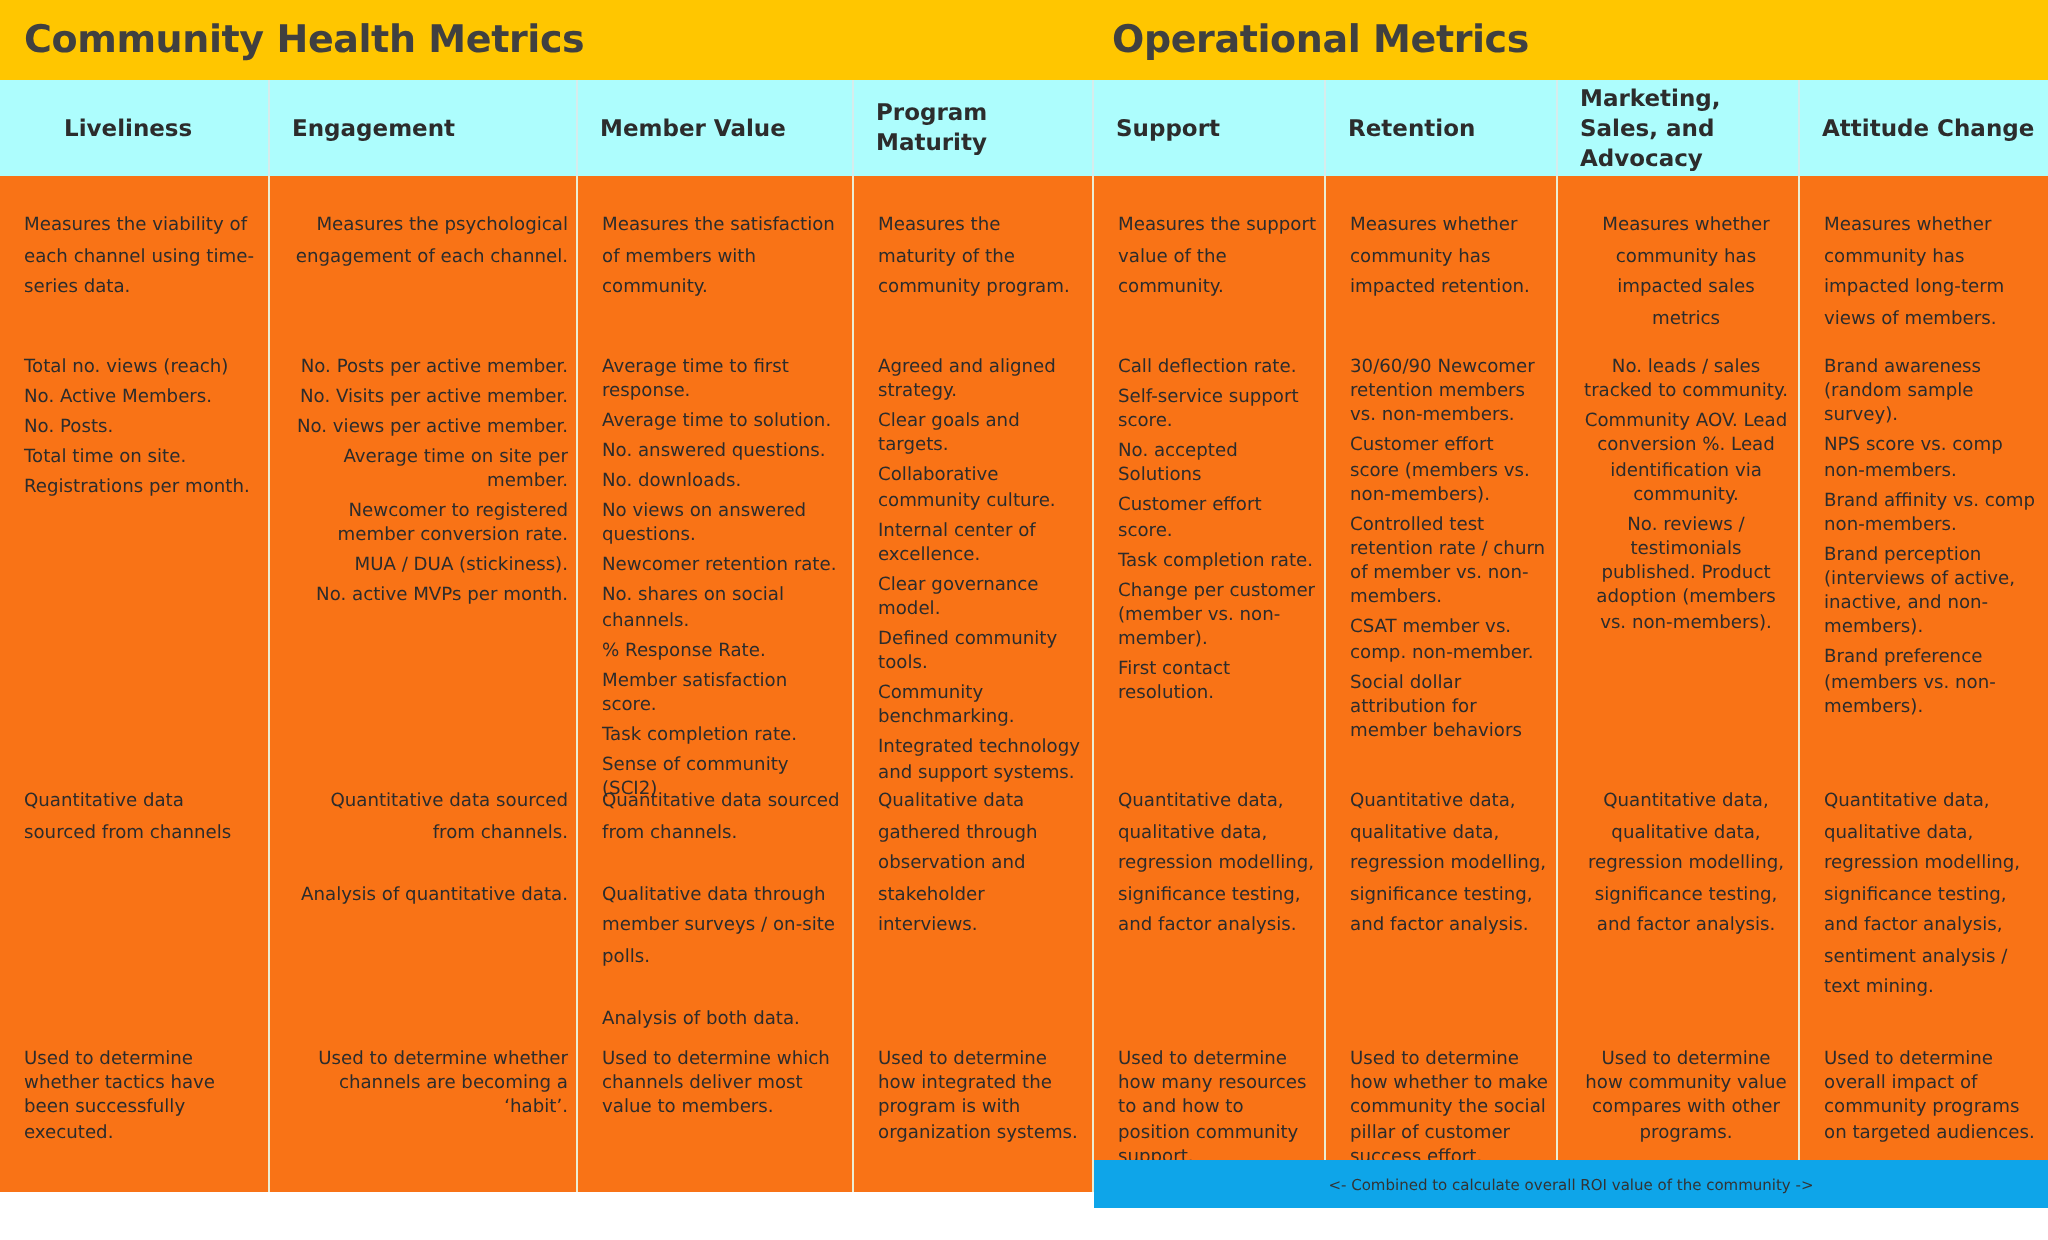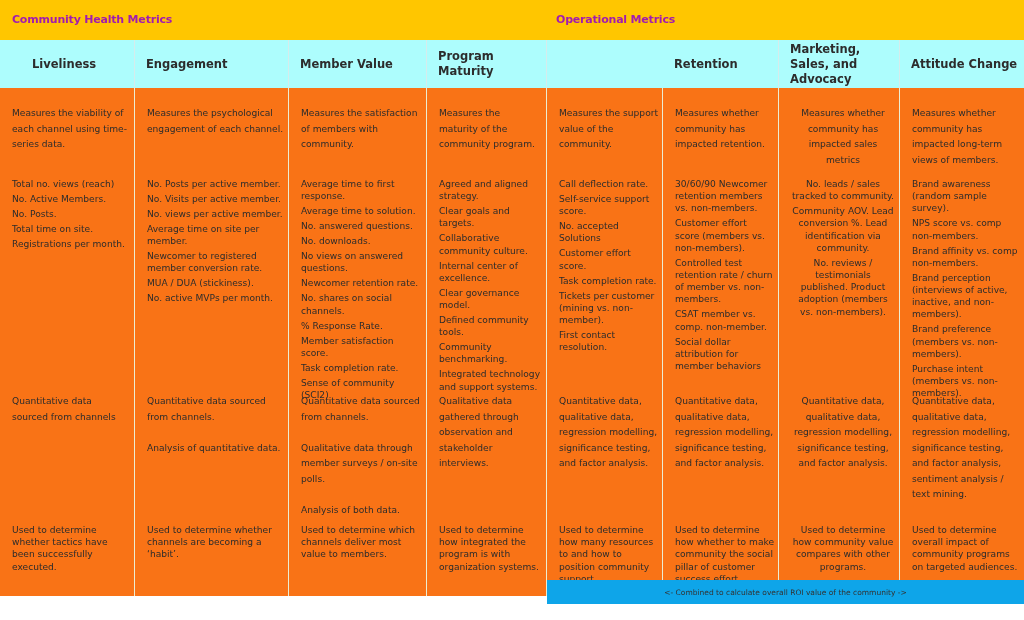--- a/index.html
+++ b/index.html
@@ -1,20 +1,20 @@
 <!DOCTYPE html>
 <html><head>
 <meta charset="utf-8">
 <style>
   * { box-sizing: border-box; margin: 0; padding: 0; }
   html, body { width: 1024px; height: 620px; overflow: hidden; background: #ffffff; }
   body { font-family: "DejaVu Sans", "Liberation Sans", sans-serif; color: #333; position: relative; }
 
   .top-band { position: absolute; left: 0; top: 0; width: 1024px; height: 40px; background: #ffc600; }
-  .group-title { position: absolute; top: 0; height: 40px; line-height: 40px; font-size: 11px; font-weight: bold; color: #a21caf; letter-spacing: -0.2px; }
+  .group-title { position: absolute; top: 0; height: 40px; line-height: 40px; font-size: 19px; font-weight: bold; color: #404040; letter-spacing: -0.2px; }
 
   .header-row { position: absolute; left: 0; top: 40px; width: 1024px; height: 48px; background: #adfdfd; }
   .col-head { position: absolute; top: 0; height: 48px; display: flex; align-items: center; padding-left: 11px; font-size: 11.5px; font-weight: bold; color: #2c2c2c; line-height: 15px; border-right: 1px solid #d6ecec; }
 
   .body-area { position: absolute; left: 0; top: 88px; width: 1024px; height: 508px; background: #f97316; }
   .col { position: absolute; top: 0; height: 508px; border-right: 1px solid #ecedd2; }
   .cell { position: absolute; left: 12px; right: 4px; font-size: 9.1px; color: #2c2c2c; }
   .desc { top: 18px; line-height: 15.5px; }
   .metrics { top: 90px; line-height: 12.2px; }
   .metrics div { margin-bottom: 2.8px; }
@@ -30,41 +30,42 @@
 
 <div class="top-band"></div>
 <div class="group-title" style="left:12px;">Community Health Metrics</div>
 <div class="group-title" style="left:556px;">Operational Metrics</div>
 
 <div class="header-row">
   <div class="col-head" style="left:0;width:135px;padding-left:32px;">Liveliness</div>
   <div class="col-head" style="left:135px;width:154px;">Engagement</div>
   <div class="col-head" style="left:289px;width:138px;">Member Value</div>
   <div class="col-head" style="left:427px;width:120px;">Program Maturity</div>
+  <div class="col-head" style="left:547px;width:116px;">Support</div>
   <div class="col-head" style="left:663px;width:116px;">Retention</div>
   <div class="col-head" style="left:779px;width:121px;">Marketing, Sales, and Advocacy</div>
   <div class="col-head" style="left:900px;width:124px;border-right:none;">Attitude Change</div>
 </div>
 
 <div class="body-area">
   <div class="col" style="left:0;width:135px;">
       <div class="cell desc">Measures the viability of each channel using time-series data.</div>
       <div class="cell metrics">
         <div>Total no. views (reach)</div>
         <div>No. Active Members.</div>
         <div>No. Posts.</div>
         <div>Total time on site.</div>
         <div>Registrations per month.</div>
       </div>
       <div class="cell method">
         <p>Quantitative data sourced from channels</p>
       </div>
       <div class="cell usage">Used to determine whether tactics have been successfully executed.</div>
     </div>
-  <div class="col" style="left:135px;width:154px;">
+  <div class="col" style="left:135px;width:154px;text-align:right;">
       <div class="cell desc">Measures the psychological engagement of each channel.</div>
       <div class="cell metrics">
         <div>No. Posts per active member.</div>
         <div>No. Visits per active member.</div>
         <div>No. views per active member.</div>
         <div>Average time on site per member.</div>
         <div>Newcomer to registered member conversion rate.</div>
         <div>MUA / DUA (stickiness).</div>
         <div>No. active MVPs per month.</div>
       </div>
@@ -114,21 +115,21 @@
       <div class="cell usage">Used to determine how integrated the program is with organization systems.</div>
     </div>
   <div class="col" style="left:547px;width:116px;">
       <div class="cell desc">Measures the support value of the community.</div>
       <div class="cell metrics">
         <div>Call deflection rate.</div>
         <div>Self-service support score.</div>
         <div>No. accepted Solutions</div>
         <div>Customer effort score.</div>
         <div>Task completion rate.</div>
-        <div>Tickets per customer (mining vs. non-member).</div>
+        <div>Change per customer (member vs. non-member).</div>
         <div>First contact resolution.</div>
       </div>
       <div class="cell method">
         <p>Quantitative data, qualitative data, regression modelling, significance testing, and factor analysis.</p>
       </div>
       <div class="cell usage">Used to determine how many resources to and how to position community support.</div>
     </div>
   <div class="col" style="left:663px;width:116px;">
       <div class="cell desc">Measures whether community has impacted retention.</div>
       <div class="cell metrics">
@@ -156,21 +157,20 @@
       <div class="cell usage">Used to determine how community value compares with other programs.</div>
     </div>
   <div class="col" style="left:900px;width:124px;border-right:none;">
       <div class="cell desc">Measures whether community has impacted long-term views of members.</div>
       <div class="cell metrics">
         <div>Brand awareness (random sample survey).</div>
         <div>NPS score vs. comp non-members.</div>
         <div>Brand affinity vs. comp non-members.</div>
         <div>Brand perception (interviews of active, inactive, and non-members).</div>
         <div>Brand preference (members vs. non-members).</div>
-        <div>Purchase intent (members vs. non-members).</div>
       </div>
       <div class="cell method">
         <p>Quantitative data, qualitative data, regression modelling, significance testing, and factor analysis, sentiment analysis / text mining.</p>
       </div>
       <div class="cell usage">Used to determine overall impact of community programs on targeted audiences.</div>
     </div>
 </div>
 
 <div class="footer-left"></div>
 <div class="footer-right">&lt;- Combined to calculate overall ROI value of the community -&gt;</div>

